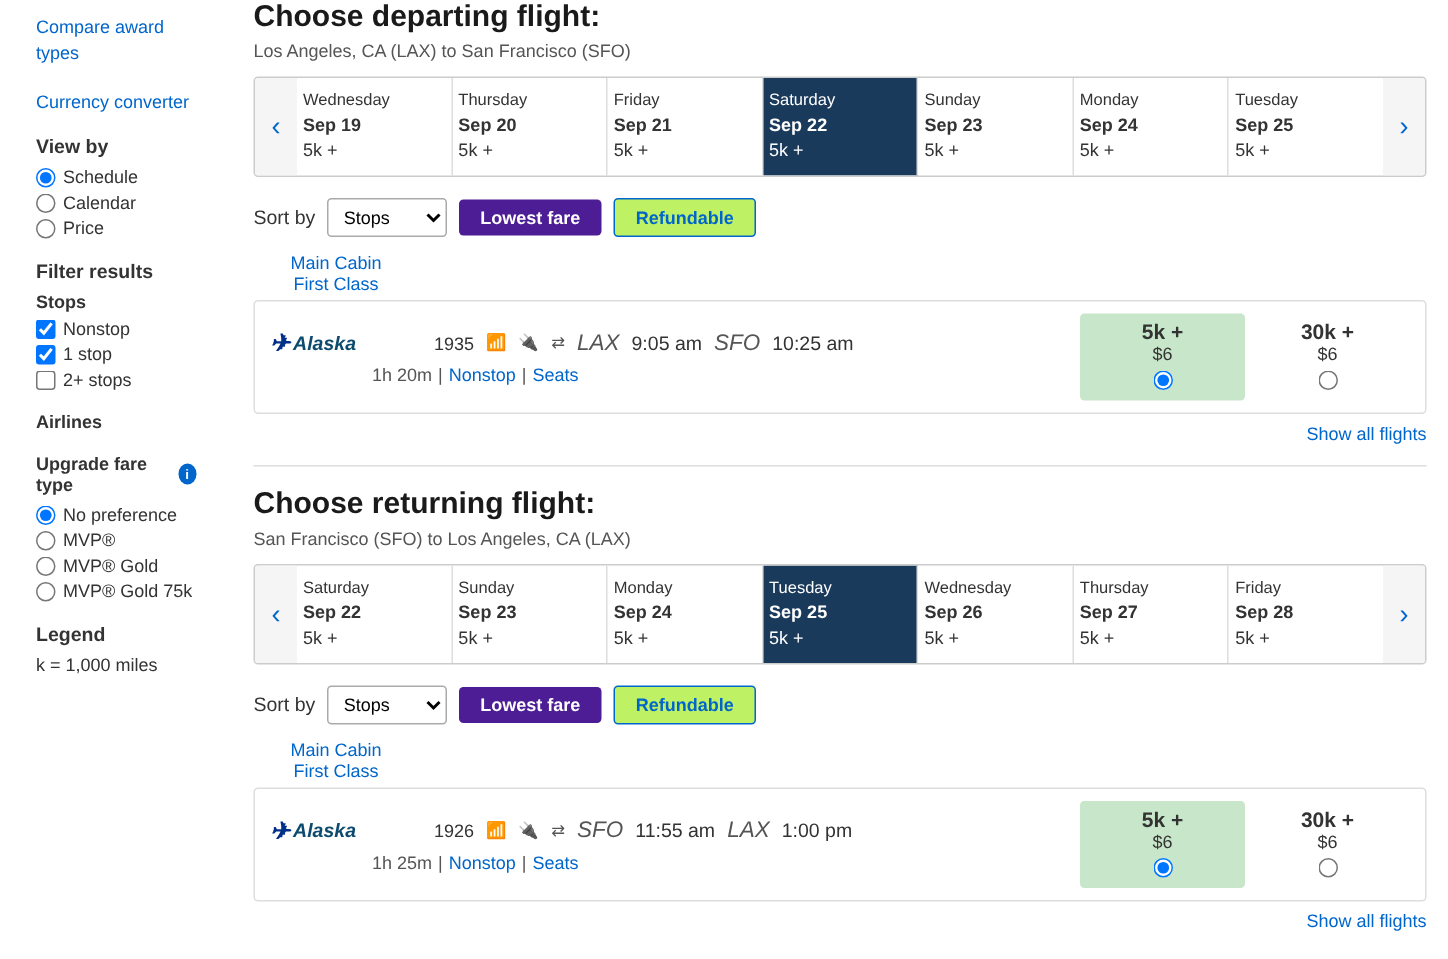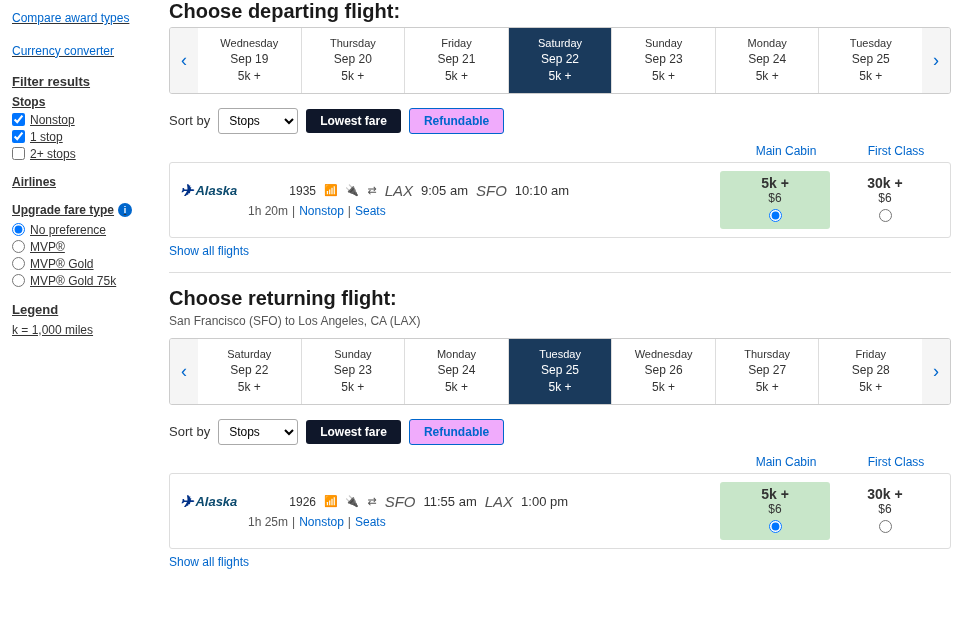--- a/index.html
+++ b/index.html
@@ -6,23 +6,22 @@
     body { font-family: Arial, sans-serif; font-size: 13px; color: #333; background: #fff; width: 965px; }
     
     a { color: #0066cc; text-decoration: none; }
 
     .container { display: flex; }
 
     
     .sidebar {
       width: 155px;
       min-width: 155px;
-      padding: 10px 12px;
+      padding: 10px 24px;
       font-size: 12px;
-      text-decoration: underline;
     }
     .sidebar-link { display: block; color: #0066cc; font-size: 12px; line-height: 1.4; margin-bottom: 2px; }
     .sidebar-section { margin-top: 14px; margin-bottom: 6px; }
     .sidebar-title { font-weight: bold; font-size: 13px; margin-bottom: 6px; }
     .sidebar-subtitle { font-weight: bold; font-size: 12px; margin-bottom: 4px; color: #333; }
 
     .radio-group, .checkbox-group { margin-bottom: 4px; }
     .radio-item, .checkbox-item {
       display: flex; align-items: center; gap: 5px; margin-bottom: 3px; font-size: 12px;
     }
@@ -41,46 +40,46 @@
     .carousel {
       display: flex; align-items: stretch; margin-bottom: 14px; border: 1px solid #ccc; border-radius: 3px; overflow: hidden;
     }
     .carousel-arrow {
       display: flex; align-items: center; justify-content: center;
       width: 28px; background: #f5f5f5; cursor: pointer; font-size: 18px; color: #0066cc;
       border: none; flex-shrink: 0;
     }
     .carousel-dates { display: flex; flex: 1; }
     .date-cell {
-      flex: 1; text-align: center; padding: 8px 4px; border-right: 1px solid #ddd;
+      flex: 1; padding: 8px 4px; border-right: 1px solid #ddd;
       cursor: pointer; font-size: 11px; line-height: 1.4;
     }
     .date-cell:last-child { border-right: none; }
     .date-cell.selected { background: #1a3a5c; color: #fff; }
     .date-cell .day-name { font-size: 11px; }
-    .date-cell .date-val { font-weight: normal; font-size: 12px; }
+    .date-cell .date-val { font-weight: bold; font-size: 12px; }
     .date-cell .price { font-size: 12px; }
 
     
     .sort-bar {
       display: flex; align-items: center; gap: 8px; margin-bottom: 10px;
     }
     .sort-label { font-size: 13px; }
     .sort-select {
       padding: 4px 6px; border: 1px solid #aaa; border-radius: 3px; font-size: 12px; background: #fff;
     }
     .btn-fare {
       padding: 5px 14px; border: none; border-radius: 3px; cursor: pointer; font-size: 12px; font-weight: bold;
     }
-    .btn-lowest { background: #0f172a; color: #fff; }
-    .btn-refundable { background: #f0abfc; color: #0066cc; border: 1px solid #0066cc; }
+    .btn-lowest { background: #4c1d95; color: #fff; }
+    .btn-refundable { background: #bef264; color: #0066cc; border: 1px solid #0066cc; }
 
     
     .fare-headers {
-      display: flex; justify-content: flex-end; margin-bottom: 4px; gap: 0;
+      display: flex; justify-content: flex-end; margin-bottom: 4px; gap: 0; flex-direction: column;
     }
     .fare-header {
       width: 110px; text-align: center; font-size: 12px; color: #0066cc; font-weight: normal;
     }
 
     
     .flight-row {
       display: flex; align-items: center; border: 1px solid #ddd; border-radius: 3px; padding: 8px 10px;
       margin-bottom: 6px; background: #fff;
     }
@@ -98,21 +97,21 @@
     .fare-cell {
       width: 110px; text-align: center; display: flex; flex-direction: column; align-items: center; justify-content: center;
       padding: 4px;
     }
     .fare-cell.selected-green { background: #c8e6c9; border-radius: 3px; }
     .fare-price { font-size: 14px; font-weight: bold; color: #333; }
     .fare-tax { font-size: 12px; color: #333; }
     .fare-radio { margin-top: 4px; }
 
     
-    .show-all-row { display: flex; margin-bottom: 6px; }
+    .show-all-row { display: flex; justify-content: flex-end; margin-bottom: 6px; }
     .show-all-link { font-size: 12px; color: #0066cc; }
 
     
     .section-divider { border: none; border-top: 1px solid #ddd; margin: 14px 0; }
 
     
     .upgrade-label { display: flex; align-items: center; gap: 4px; font-weight: bold; font-size: 12px; margin-bottom: 6px; }
     .info-icon {
       width: 14px; height: 14px; background: #0066cc; color: #fff; border-radius: 50%;
       display: inline-flex; align-items: center; justify-content: center; font-size: 9px; font-weight: bold;
@@ -125,20 +124,37 @@
 </head>
 <body>
 
 <div class="container">
 
   <div class="sidebar">
     <a href="#" class="sidebar-link">Compare award types</a>
     <br>
     <a href="#" class="sidebar-link">Currency converter</a>
 
+    <div class="sidebar-section">
+      <div class="sidebar-title">View by</div>
+      <div class="radio-group">
+        <label class="radio-item">
+            <input type="radio" name="viewby" checked="" style=""> 
+            <span>Schedule</span>
+          </label>
+        <label class="radio-item">
+            <input type="radio" name="viewby" style=""> 
+            <span>Calendar</span>
+          </label>
+        <label class="radio-item">
+            <input type="radio" name="viewby" style=""> 
+            <span>Price</span>
+          </label>
+      </div>
+    </div>
 
     <div class="sidebar-section">
       <div class="sidebar-title">Filter results</div>
       <div class="sidebar-subtitle">Stops</div>
       <div class="checkbox-group">
         <label class="checkbox-item">
             <input type="checkbox" checked="" style=""> 
             <span>Nonstop</span>
           </label>
         <label class="checkbox-item">
@@ -184,20 +200,21 @@
     <div class="legend-section">
       <div class="sidebar-title">Legend</div>
       <div class="legend-text">k = 1,000 miles</div>
     </div>
   </div>
 
   <div class="main">
 
     <div>
       <div class="section-title">Choose departing flight:</div>
+      <div class="route-text">Los Angeles, CA (LAX) to San Francisco (SFO)</div>
 
       <div class="carousel">
         <button class="carousel-arrow">‹</button>
         <div class="carousel-dates">
           <div class="date-cell">
             <div class="day-name">Wednesday</div>
             <div class="date-val">Sep 19</div>
             <div class="price">5k +</div>
           </div>
           <div class="date-cell">
@@ -261,21 +278,21 @@
               <span class="alaska-icon">✈</span>
               <span class="alaska-text">Alaska</span>
             </div>
             <span class="flight-num">1935</span>
             <span class="icon-small" title="WiFi">📶</span>
             <span class="icon-small">🔌</span>
             <span class="icon-small">⇄</span>
             <span class="airport">LAX</span>
             <span class="time">9:05 am</span>
             <span class="airport">SFO</span>
-            <span class="time">10:10 am</span>
+            <span class="time">10:25 am</span>
           </div>
           <div class="flight-bottom">
             <span>1h 20m</span>
             <span>|</span>
             <a href="#">Nonstop</a>
             <span>|</span>
             <a href="#">Seats</a>
           </div>
         </div>
         <div class="fare-cells">

